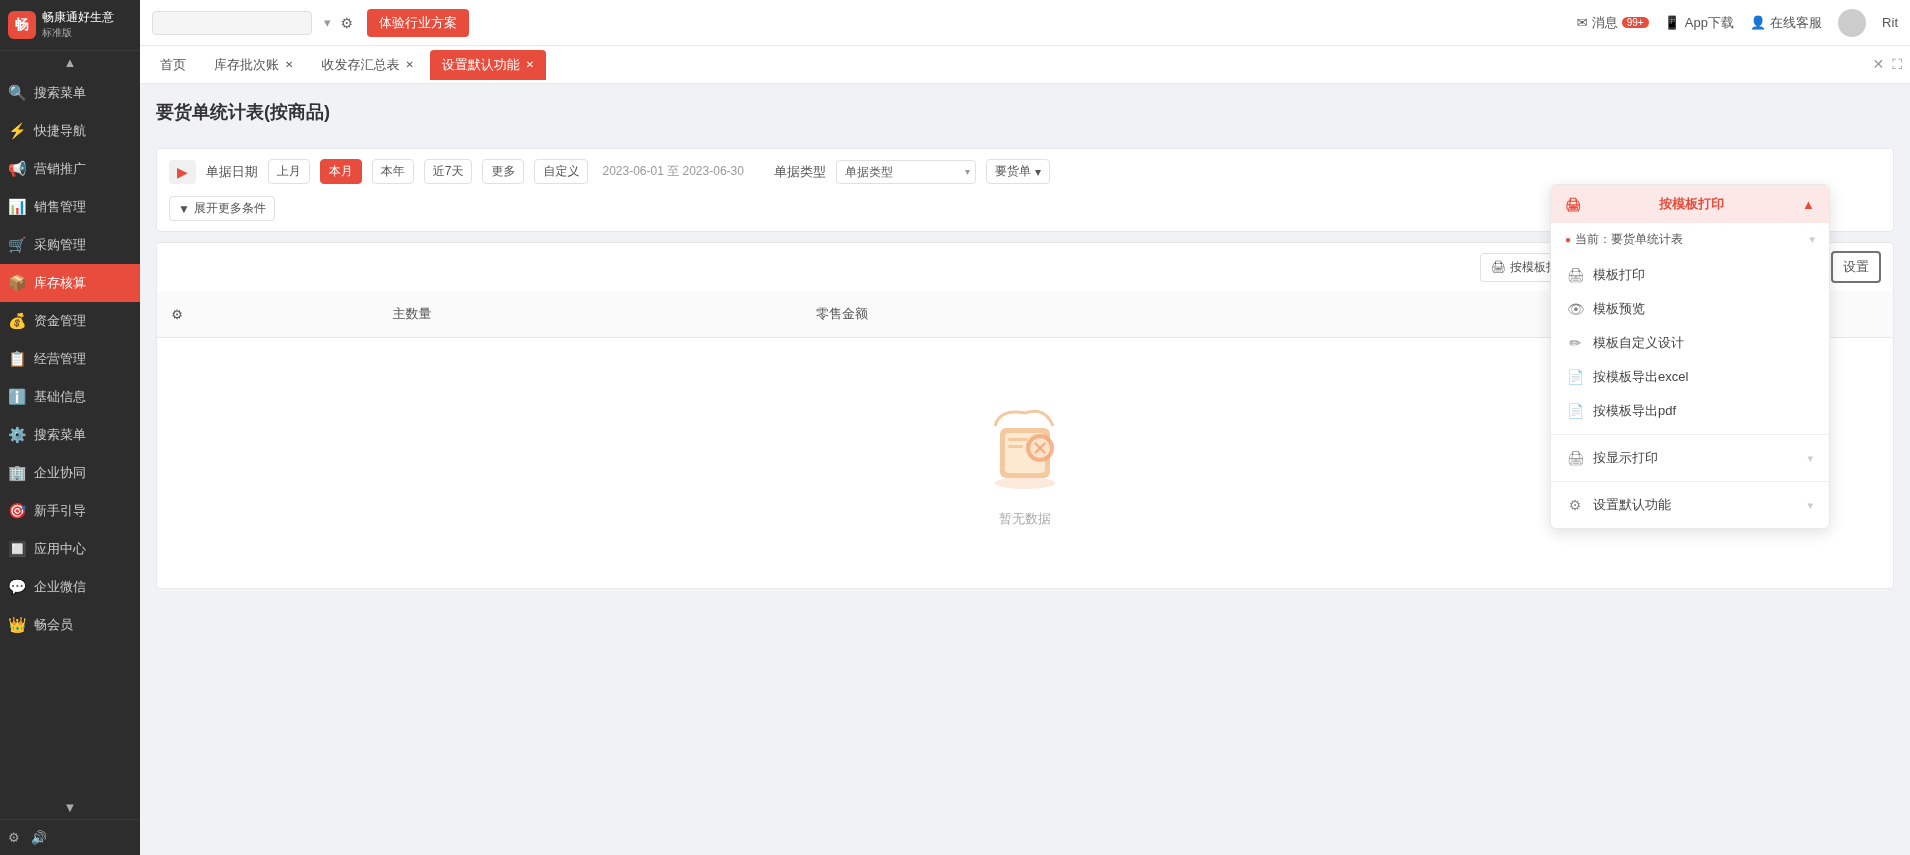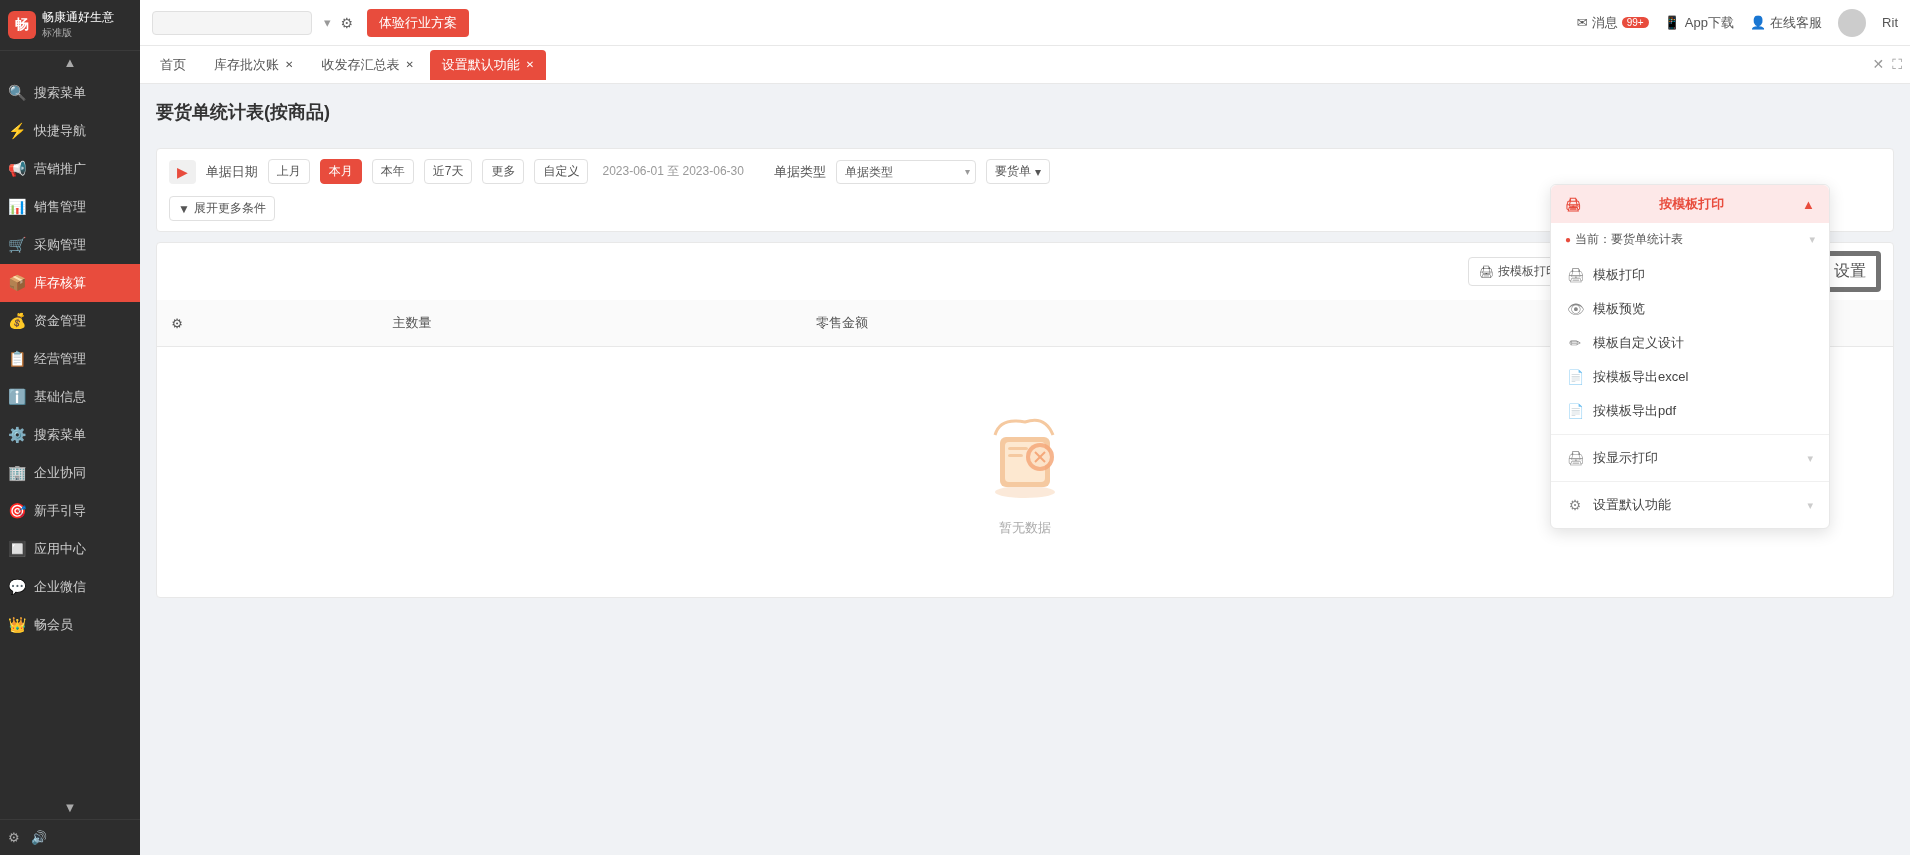--- a/index.html
+++ b/index.html
@@ -232,24 +232,24 @@
       color: #555;
       cursor: pointer;
     }
     .toolbar-btn.primary {
       background: #e84c3d;
       color: #fff;
       border-color: #e84c3d;
     }
     .toolbar-btn-settings {
       padding: 5px 10px;
-      border: 5px solid #737373;
-      border-radius: 4px;
-      background: #fff;
-      font-size: 16px;
+      border: 2px solid #737373;
+      border-radius: 4px;
+      background: #fff;
+      font-size: 13px;
       color: #555;
       cursor: pointer;
     }
 
     
     .empty-state {
       display: flex; flex-direction: column; align-items: center;
       padding: 60px 0;
       color: #aaa;
       font-size: 13px;

